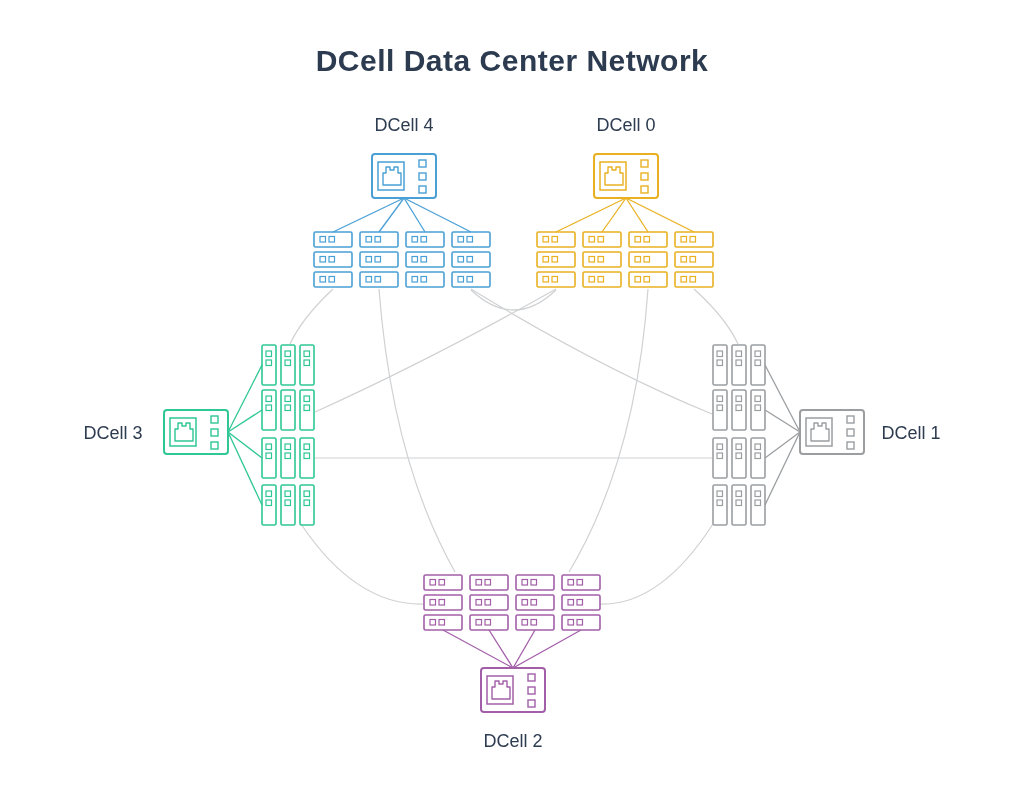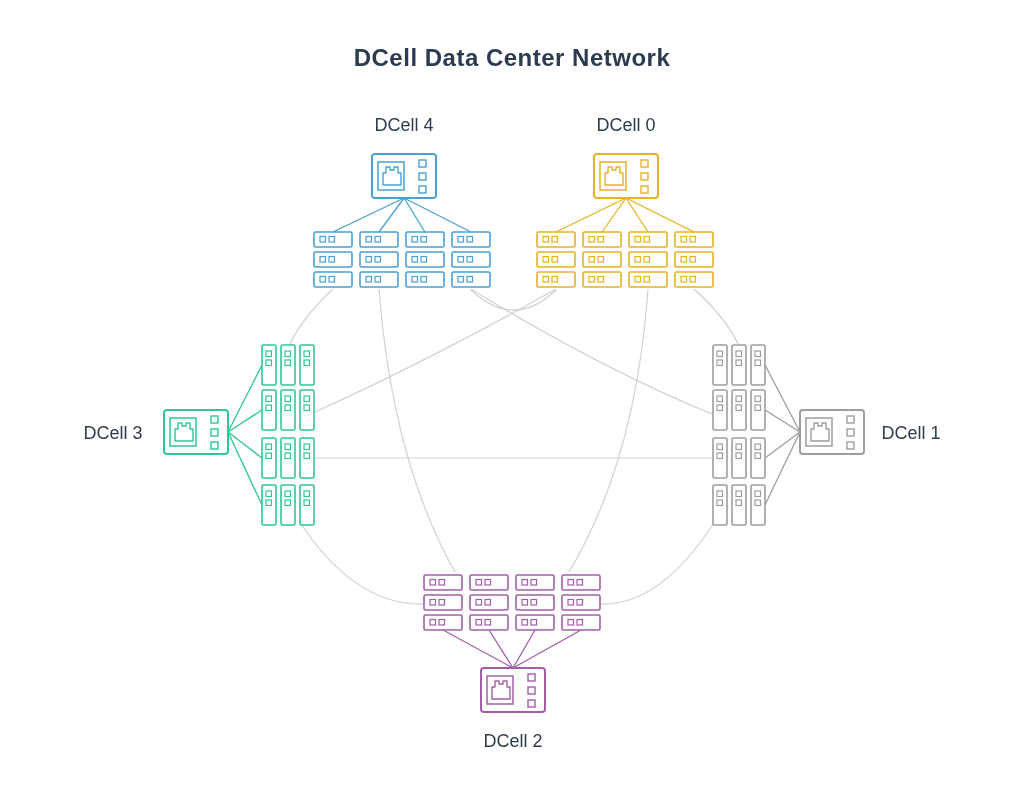--- a/index.html
+++ b/index.html
@@ -7,21 +7,21 @@
     position:relative;
     width:1024px;height:801px;
     background:#ffffff;
     overflow:hidden;
     font-family:"Liberation Sans", sans-serif;
   }
   .title{
     position:absolute;
     top:44px;left:0;width:1024px;
     text-align:center;
-    font-size:24px;
+    font-size:30px;
     font-weight:bold;
     letter-spacing:0.5px;
     color:#2c3b50;
   }
   svg{position:absolute;top:0;left:0;}
   .cell-label{
     font-family:"Liberation Sans", sans-serif;
     font-size:18px;
     font-weight:500;
     fill:#2d3c50;

